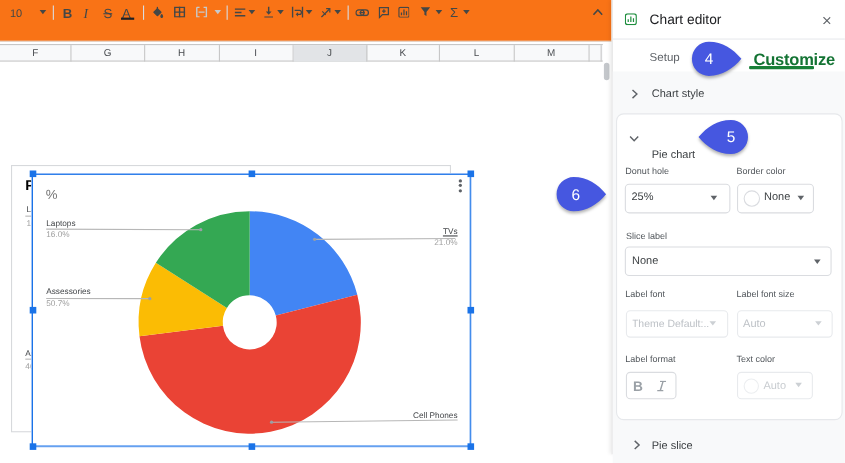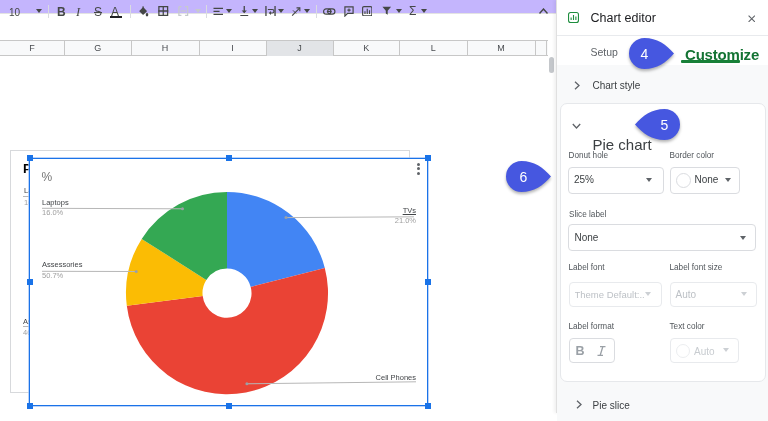--- a/index.html
+++ b/index.html
@@ -2,21 +2,21 @@
 <html><head>
 <meta charset="utf-8">
 <style>
 * { margin:0; padding:0; box-sizing:border-box; }
 html,body { width:768px; height:421px; overflow:hidden; background:#fff;
   font-family:"Liberation Sans", sans-serif; position:relative; }
 .abs { position:absolute; }
 .caret { width:0; height:0; border-left:3.5px solid transparent; border-right:3.5px solid transparent; border-top:4px solid #444746; }
 .sep { width:1px; height:13px; background:#dadce0; top:5px; }
 
-#toolbar { position:absolute; left:0; top:0; width:556px; height:14px; background:#c4b5fd; border-bottom:1px solid #e3e3e3; }
+#toolbar { position:absolute; left:0; top:0; width:556px; height:38px; background:#f97316; border-bottom:1px solid #e3e3e3; }
 #toolbar .ic { position:absolute; color:#444746; }
 
 #colhead { position:absolute; left:0; top:39.5px; width:548px; height:16.5px; background:#f8f9fa; border-top:1px solid #c7c7c7; border-bottom:1px solid #c7c7c7; }
 #colhead .cell { position:absolute; top:0; height:15px; border-right:1px solid #c7c7c7; color:#494c50; font-size:9px; text-align:center; line-height:15px; }
 
 #backchart { position:absolute; left:10px; top:150px; width:400px; height:243px; background:#fff; border:1px solid #d7d9dc; }
 #frontchart { position:absolute; left:29px; top:157.5px; width:399px; height:248.5px; background:#fff; border:1.5px solid #1a73e8; box-shadow:0 0 0 0.7px #9ec0f7; }
 .handle { position:absolute; width:6px; height:6px; background:#1a73e8; }
 .clabel { position:absolute; font-size:7.5px; color:#424548; white-space:nowrap; }
 .cpct { position:absolute; font-size:7.5px; color:#9e9e9e; white-space:nowrap; }
@@ -200,21 +200,21 @@
 
   <div class="abs" style="left:2.5px; top:103px; width:206px; height:278.5px; background:#fff; border:1px solid #e6e8eb; border-radius:7px;"></div>
   <svg class="abs" style="left:17px; top:81px;" width="6" height="9" viewBox="0 0 6 9">
     <path d="M1 0.8 L5 4.5 L1 8.2" fill="none" stroke="#5f6368" stroke-width="1.3"></path>
   </svg>
   <div class="abs" style="left:35.5px; top:80px; font-size:10px; color:#3c4043;">Chart style</div>
 
   <svg class="abs" style="left:14.5px; top:123px;" width="9" height="6" viewBox="0 0 9 6">
     <path d="M0.8 1 L4.5 5 L8.2 1" fill="none" stroke="#5f6368" stroke-width="1.3"></path>
   </svg>
-  <div class="abs" style="left:35.5px; top:136px; font-size:15px; color:#3c4043;">Pie chart</div>
+  <div class="abs" style="left:35.5px; top:136px; font-size:10px; color:#3c4043;">Pie chart</div>
 
   <div class="plabel" style="left:11.5px; top:151px;">Donut hole</div>
   <div class="pbox" style="left:10.5px; top:166.5px; width:96.5px; height:27px;"></div>
   <div class="abs" style="left:17px; top:174px; font-size:10px; color:#3c4043;text-align:right;">25%</div>
   <div class="pcaret" style="left:89px; top:178px;"></div>
 
   <div class="plabel" style="left:112.5px; top:151px;">Border color</div>
   <div class="pbox" style="left:112.5px; top:166.5px; width:70.5px; height:27px;"></div>
   <div class="abs" style="left:118.5px; top:172.5px; width:15px; height:15px; border:1px solid #dadce0; border-radius:50%;"></div>
   <div class="abs" style="left:137.5px; top:174px; font-size:10px; color:#3c4043;">None</div>

